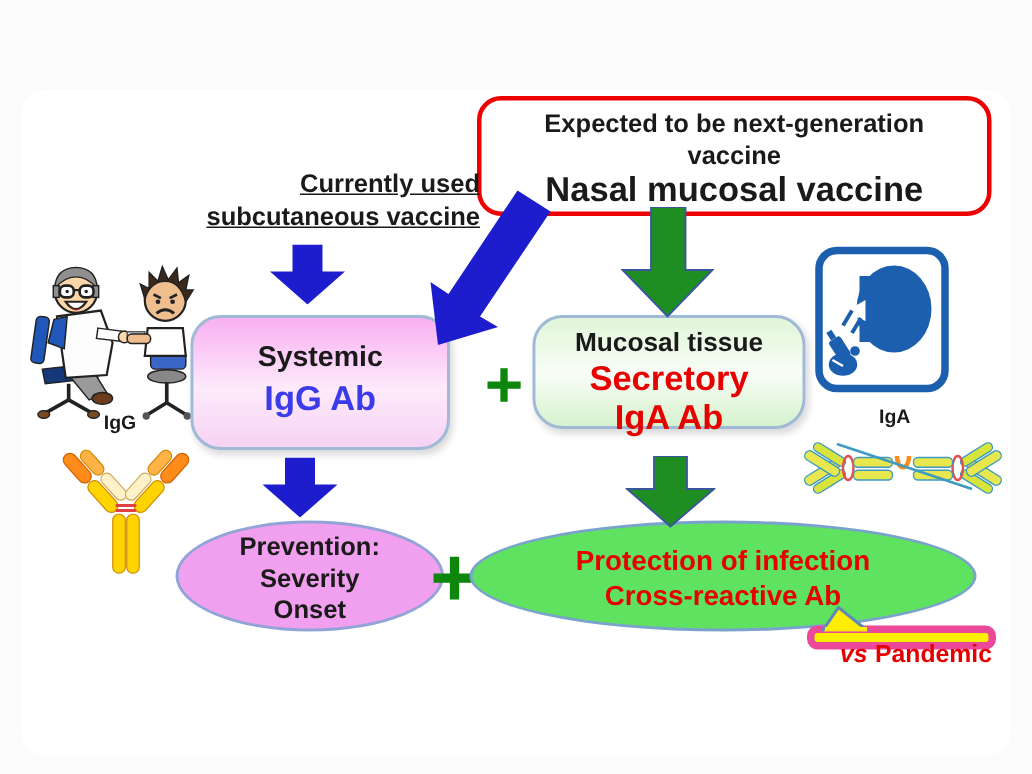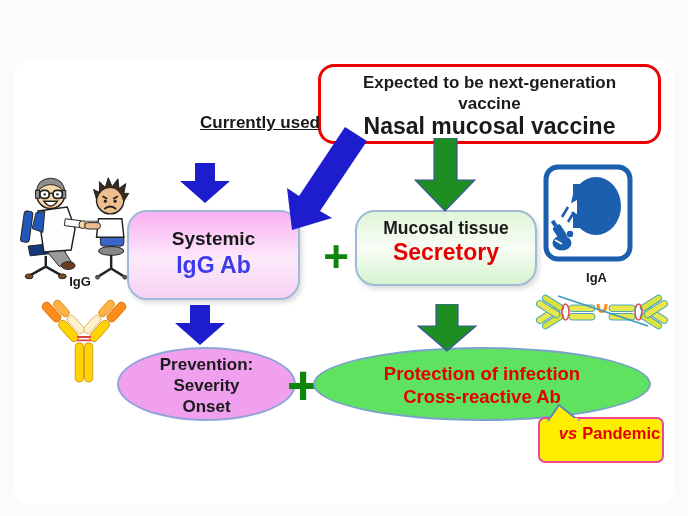--- a/index.html
+++ b/index.html
@@ -39,22 +39,22 @@
 
   
   #prevention-ellipse{left:117px;top:347px;width:179px;height:74px;border-radius:50%;
         background:#f0a0ee;border:2px solid #93a3d8;box-sizing:border-box;text-align:center;
         font-size:17px;line-height:21px;padding-top:5px;}
   #protection-ellipse{left:313px;top:347px;width:338px;height:74px;border-radius:50%;
         background:#5fe25f;border:2px solid #7aa3cc;box-sizing:border-box;text-align:center;
         color:#e60000;font-size:18.5px;line-height:23px;padding-top:13px;}
 
   
-  #pandemic-badge{left:538px;top:417px;width:126px;height:46px;background:#ffee00;
-        border:2px solid #ec4899;border-radius:7px;box-sizing:border-box;text-align:center;
+  #pandemic-badge{left:538px;top:417px;width:126px;height:16px;background:#ffee00;
+        border:5px solid #ec4899;border-radius:7px;box-sizing:border-box;text-align:center;
         color:#e60000;font-size:16.5px;line-height:28px;padding-left:17px;}
   #pandemic-badge .vs{font-style:italic;margin-right:5px;}
   #badge-tail{left:546px;top:404px;}
 
   
   .ab-caption{font-size:13px;text-align:center;}
   #igg-caption{left:60px;top:274px;width:40px;}
   #iga-caption{left:574px;top:270px;width:45px;}
 </style>
 </head>
@@ -136,32 +136,34 @@
   </svg>
 
   <div id="top-box" class="abs">
     <div class="l12">Expected to be next-generation</div>
     <div class="l12">vaccine</div>
     <div class="l3">Nasal mucosal vaccine</div>
   </div>
 
   <div id="current-label" class="abs">
     <div>Currently used</div>
+    <div>subcutaneous vaccine</div>
   </div>
 
   <div id="systemic-box" class="abs">
     <div class="t1">Systemic</div>
     <div class="t2">IgG Ab</div>
   </div>
 
   <div id="plus-top" class="abs plus">+</div>
 
   <div id="mucosal-box" class="abs">
     <div class="t1">Mucosal tissue</div>
     <div class="t2">Secretory</div>
+    <div class="t2">IgA Ab</div>
   </div>
 
   <svg class="abs" style="left:543px;top:163px" width="90" height="100" viewBox="0 0 90 98">
     <rect x="3" y="3" width="84" height="92" rx="12" fill="#fff" stroke="#1b5fae" stroke-width="5"></rect>
     <ellipse cx="53" cy="42" rx="25" ry="29" fill="#1b5fae"></ellipse>
     <rect x="30" y="20" width="14" height="44" fill="#1b5fae"></rect>
     <polygon points="20,44 34,36 34,50" fill="#fff"></polygon>
     <path d="M25,58 L31,48 M19,53 L25,43" stroke="#1b5fae" stroke-width="2.6"></path>
     <g transform="translate(20,74) rotate(-33)">
       <rect x="-4" y="-14" width="9" height="15" rx="2" fill="#1b5fae"></rect>

